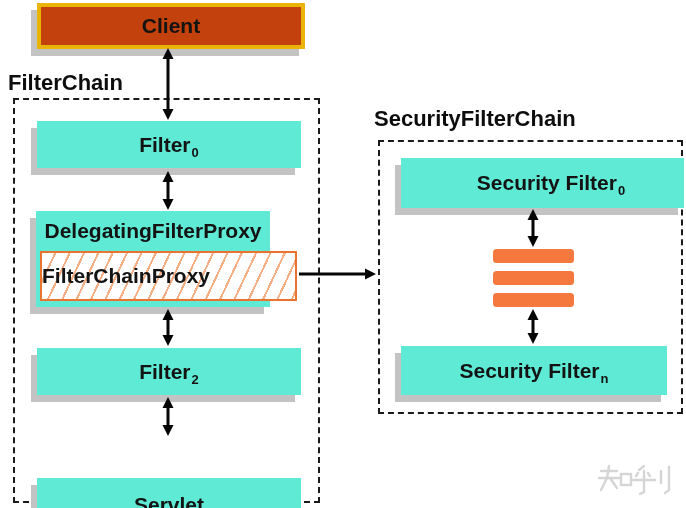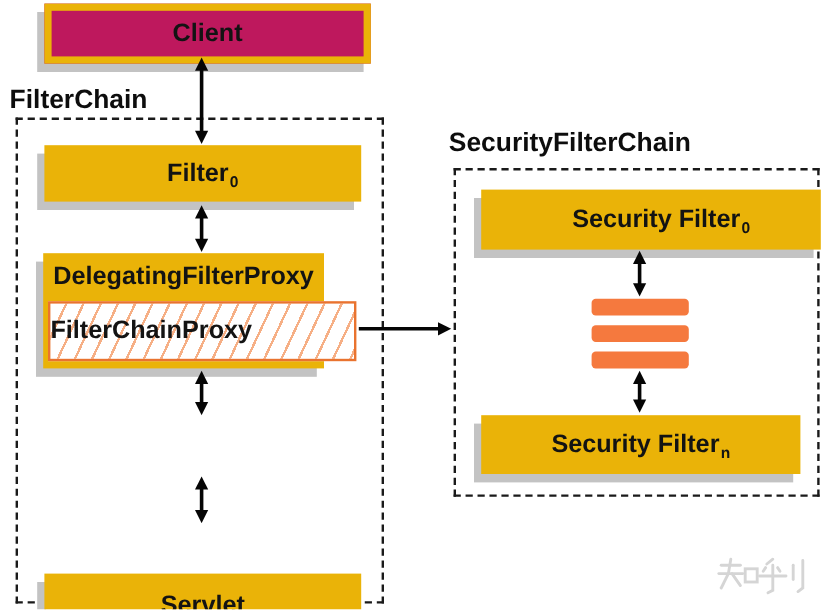--- a/index.html
+++ b/index.html
@@ -3,26 +3,26 @@
 <meta charset="utf-8">
 <style>
   html,body { margin:0; padding:0; background:#ffffff; }
   .canvas {
     position:relative; width:686px; height:508px; background:#ffffff;
     font-family:"Liberation Sans", sans-serif; overflow:hidden;
   }
   .node {
     position:absolute; display:flex; align-items:center; justify-content:center;
     font-weight:bold; font-size:21px; color:#131313;
-    background:#eab308; box-shadow:-6px 7px 0 #c3c3c3;
+    background:#5eead4; box-shadow:-6px 7px 0 #c3c3c3;
   }
   .lbl-wrap { white-space:nowrap; }
   .sub { font-size:13px; font-weight:bold; position:relative; top:5px; margin-left:1px; }
   .client-node {
-    background:#be185d; border:6px solid #eab308;
+    background:#c2410c; border:4px solid #eab308;
   }
   .group-label {
     position:absolute; font-weight:bold; font-size:22px; color:#0d0d0d; white-space:nowrap;
   }
   .dashed-box {
     position:absolute; border:2px dashed #1a1a1a; background:transparent;
   }
   .dfp-node { flex-direction:column; justify-content:flex-start; }
   .dfp-label { height:40px; display:flex; align-items:center; font-weight:bold; font-size:21px; color:#131313; }
   .fcp-node {
@@ -59,20 +59,23 @@
     <span class="lbl-wrap"><span>Filter</span><span class="sub">0</span></span>
   </div>
 
   <div class="node dfp-node" style="left:36px; top:211px; width:234px; height:96px;">
     <div class="dfp-label">DelegatingFilterProxy</div>
     <div class="fcp-node">
       <span class="lbl-wrap">FilterChainProxy</span>
     </div>
   </div>
 
+  <div class="node" style="left:37px; top:348px; width:264px; height:47px;">
+    <span class="lbl-wrap"><span>Filter</span><span class="sub">2</span></span>
+  </div>
 
   <div class="node" style="left:37px; top:438px; width:264px; height:53px;margin-top:40px;">
     <span class="lbl-wrap">Servlet</span>
   </div>
 
   <div class="group-label" style="left:374px; top:106px;">SecurityFilterChain</div>
   <div class="dashed-box" style="left:378px; top:140px; width:301px; height:270px;"></div>
 
   <div class="node" style="left:401px; top:158px; width:266px; height:50px;padding-left:17px;">
     <span class="lbl-wrap"><span>Security Filter</span><span class="sub">0</span></span>

